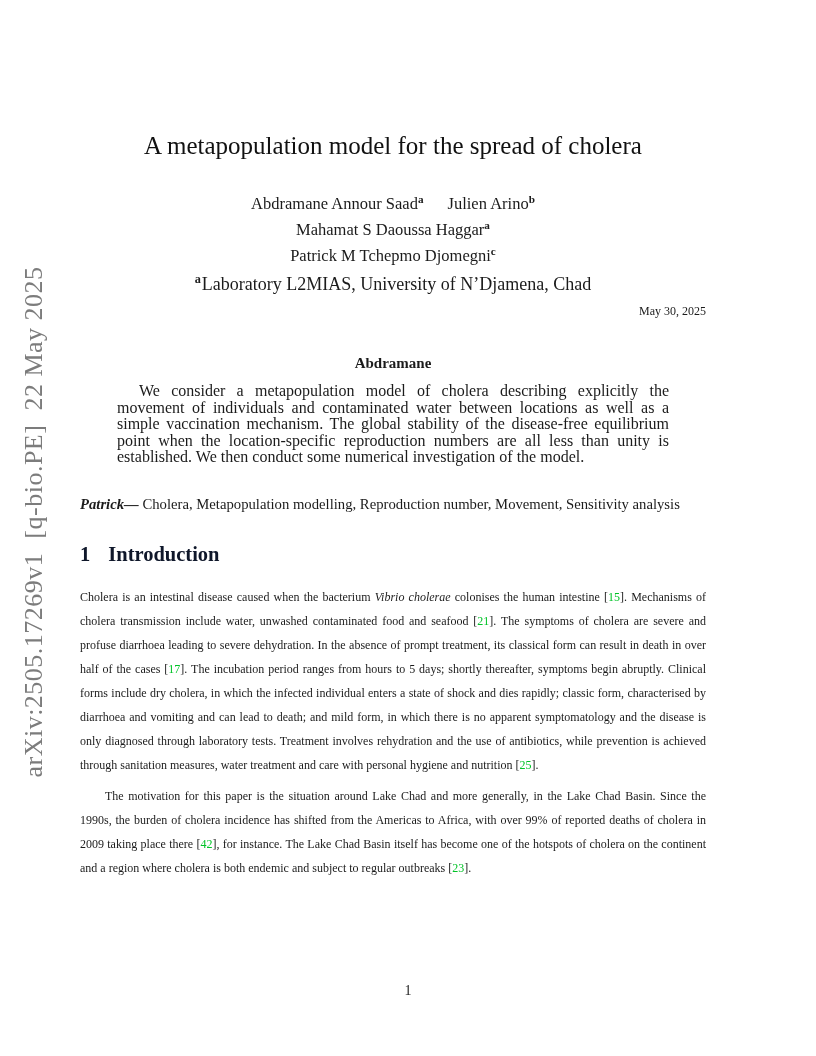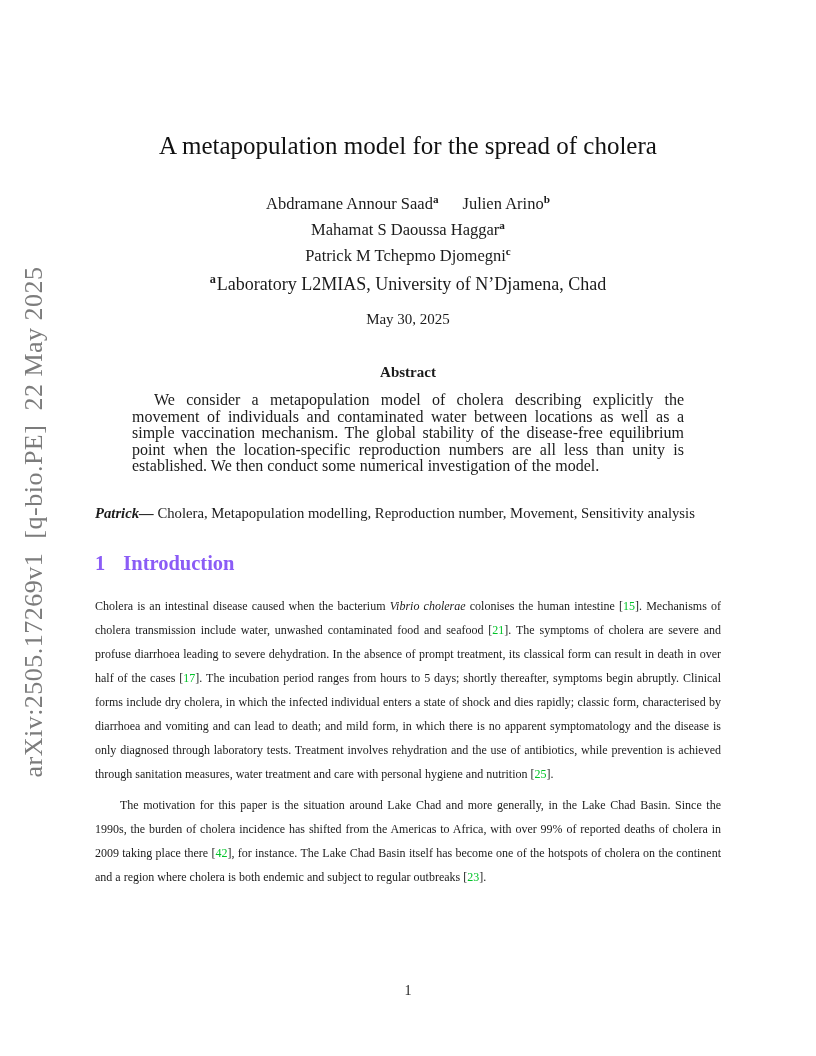--- a/index.html
+++ b/index.html
@@ -18,21 +18,21 @@
     top: 522px;
     transform: translate(-50%, -50%) rotate(-90deg);
     transform-origin: center center;
     white-space: pre;
     font-size: 26px;
     color: #7c7c7c;
     letter-spacing: 0.5px;
   }
   .content {
     position: absolute;
-    left: 95px;
+    left: 80px;
     top: 0;
     width: 626px;
   }
   .title {
     margin-top: 131px;
     text-align: center;
     font-size: 25px;
     line-height: 29px;
     color: #111111;
   }
@@ -46,23 +46,23 @@
   .author-row .author + .author { margin-left: 24px; }
   sup { font-weight: bold; font-size: 68%; line-height: 0; }
   .affiliations {
     margin-top: 3px;
     text-align: center;
     font-size: 18px;
     line-height: 24px;
   }
   .affil-line sup { margin-right: 1px; }
   .date {
-    margin-top: 15px;
-    text-align: center;
-    font-size: 15px;
+    margin-top: 8px;
+    text-align: right;
+    font-size: 12px;
   }
   .abstract-heading {
     margin-top: 36px;
     text-align: center;
     font-size: 15px;
     font-weight: bold;
   }
   .abstract-body {
     margin: 11px auto 0 auto;
     width: 552px;
@@ -75,21 +75,21 @@
     margin-top: 30px;
     font-size: 14.7px;
     line-height: 17.8px;
     text-align: justify;
   }
   .kw-label { font-weight: bold; font-style: italic; }
   .section-heading {
     margin-top: 29px;
     font-size: 20.5px;
     font-weight: bold;
-    color: #8b5cf6;
+    color: #0f172a;
   }
   .section-heading .sec-num { margin-right: 18px; }
   .intro-paragraphs { margin-top: 19px; }
   p.para {
     margin: 0;
     font-size: 12px;
     line-height: 24px;
     text-align: justify;
   }
   p.para + p.para { margin-top: 7px; }
@@ -121,21 +121,21 @@
       <div class="author-row"><span class="author">Mahamat S Daoussa Haggar<sup>a</sup></span></div>
       <div class="author-row"><span class="author">Patrick M Tchepmo Djomegni<sup>c</sup></span></div>
     </div>
 
     <div class="affiliations" id="affiliations">
         <div class="affil-line"><sup>a</sup>Laboratory L2MIAS, University of N’Djamena, Chad</div>
       </div>
 
     <div class="date">May 30, 2025</div>
 
-    <div class="abstract-heading">Abstract</div>
+    <div class="abstract-heading">Abdramane</div>
     <div class="abstract-body">We consider a metapopulation model of cholera describing explicitly the movement of individuals and contaminated water between locations as well as a simple vaccination mechanism. The global stability of the disease-free equilibrium point when the location-specific reproduction numbers are all less than unity is established. We then conduct some numerical investigation of the model.</div>
 
     <div class="keywords">
       <span class="kw-label">Patrick—</span>
       <span>Cholera, Metapopulation modelling, Reproduction number, Movement, Sensitivity analysis</span>
     </div>
 
     <div class="section-heading">
       <span class="sec-num">1</span><span>Introduction</span>
     </div>

